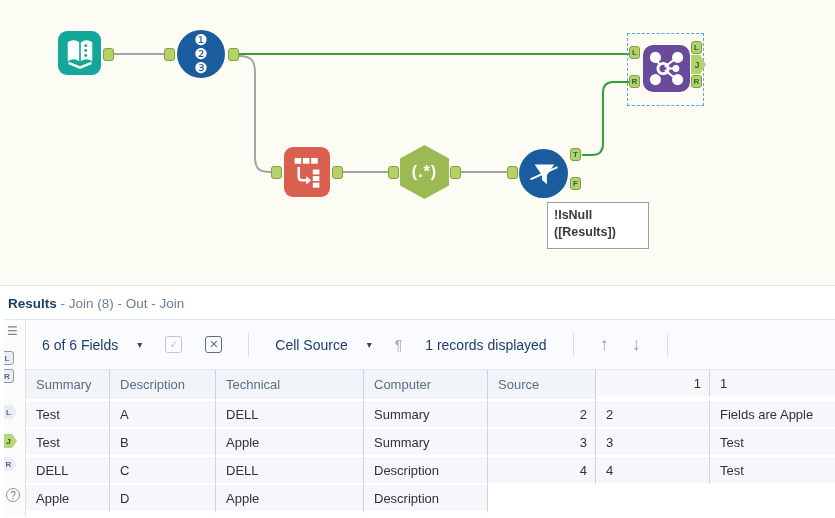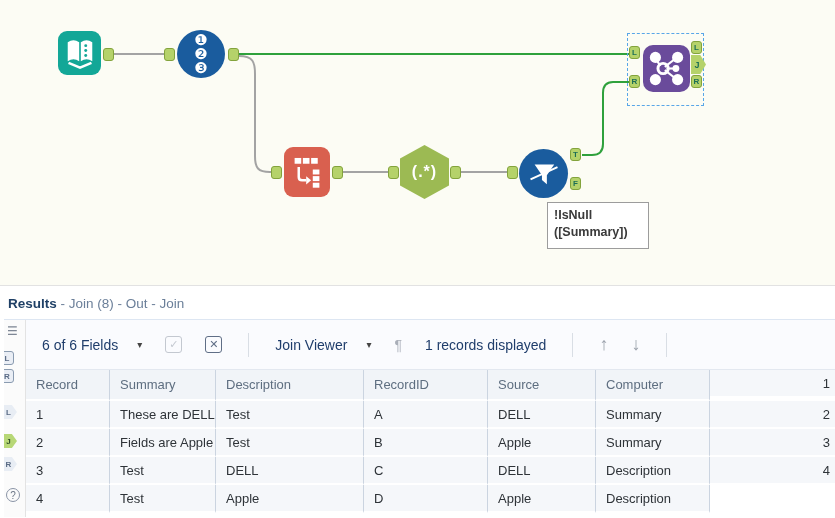--- a/index.html
+++ b/index.html
@@ -194,21 +194,21 @@
       <div class="anchor anchor-big" style="left:691px; top:55px;">
         <span>J</span>
       </div>
       <div class="anchor" style="left:691px; top:75px;">
         <span>R</span>
       </div>
     </div>
 
     <div class="annotation">
       <div>!IsNull</div>
-      <div>([Summary])</div>
+      <div>([Results])</div>
     </div>
   </div>
 
   <div class="results">
 
     <div class="r-title">
       <b>Results</b>
         <span> - Join (8) - Out - Join</span>
     </div>
 
@@ -237,41 +237,39 @@
       </div>
 
       <div class="r-main">
 
         <div class="r-toolbar">
           <span>6 of 6 Fields</span>
           <span class="tb-caret">▾</span>
           <span class="tb-box dim">✓</span>
           <span class="tb-box dark">✕</span>
           <span class="tb-div"></span>
-          <span>Join Viewer</span>
+          <span>Cell Source</span>
           <span class="tb-caret">▾</span>
           <span class="tb-pilcrow">¶</span>
           <span>1 records displayed</span>
           <span class="tb-div"></span>
           <span class="tb-arrow">↑</span>
           <span class="tb-arrow">↓</span>
           <span class="tb-div"></span>
         </div>
 
         <div class="grid">
-          <div class="hcell">Record</div>
           <div class="hcell">Summary</div>
           <div class="hcell">Description</div>
-          <div class="hcell">RecordID</div>
+          <div class="hcell">Technical</div>
+          <div class="hcell">Computer</div>
           <div class="hcell">Source</div>
-          <div class="hcell">Computer</div>
 
           <div class="cell num">1</div>
           <div class="cell">1</div>
-          <div class="cell">These are DELL</div>
           <div class="cell">Test</div>
           <div class="cell">A</div>
           <div class="cell">DELL</div>
           <div class="cell">Summary</div>
 
           <div class="cell num">2</div>
           <div class="cell">2</div>
           <div class="cell">Fields are Apple</div>
           <div class="cell">Test</div>
           <div class="cell">B</div>

